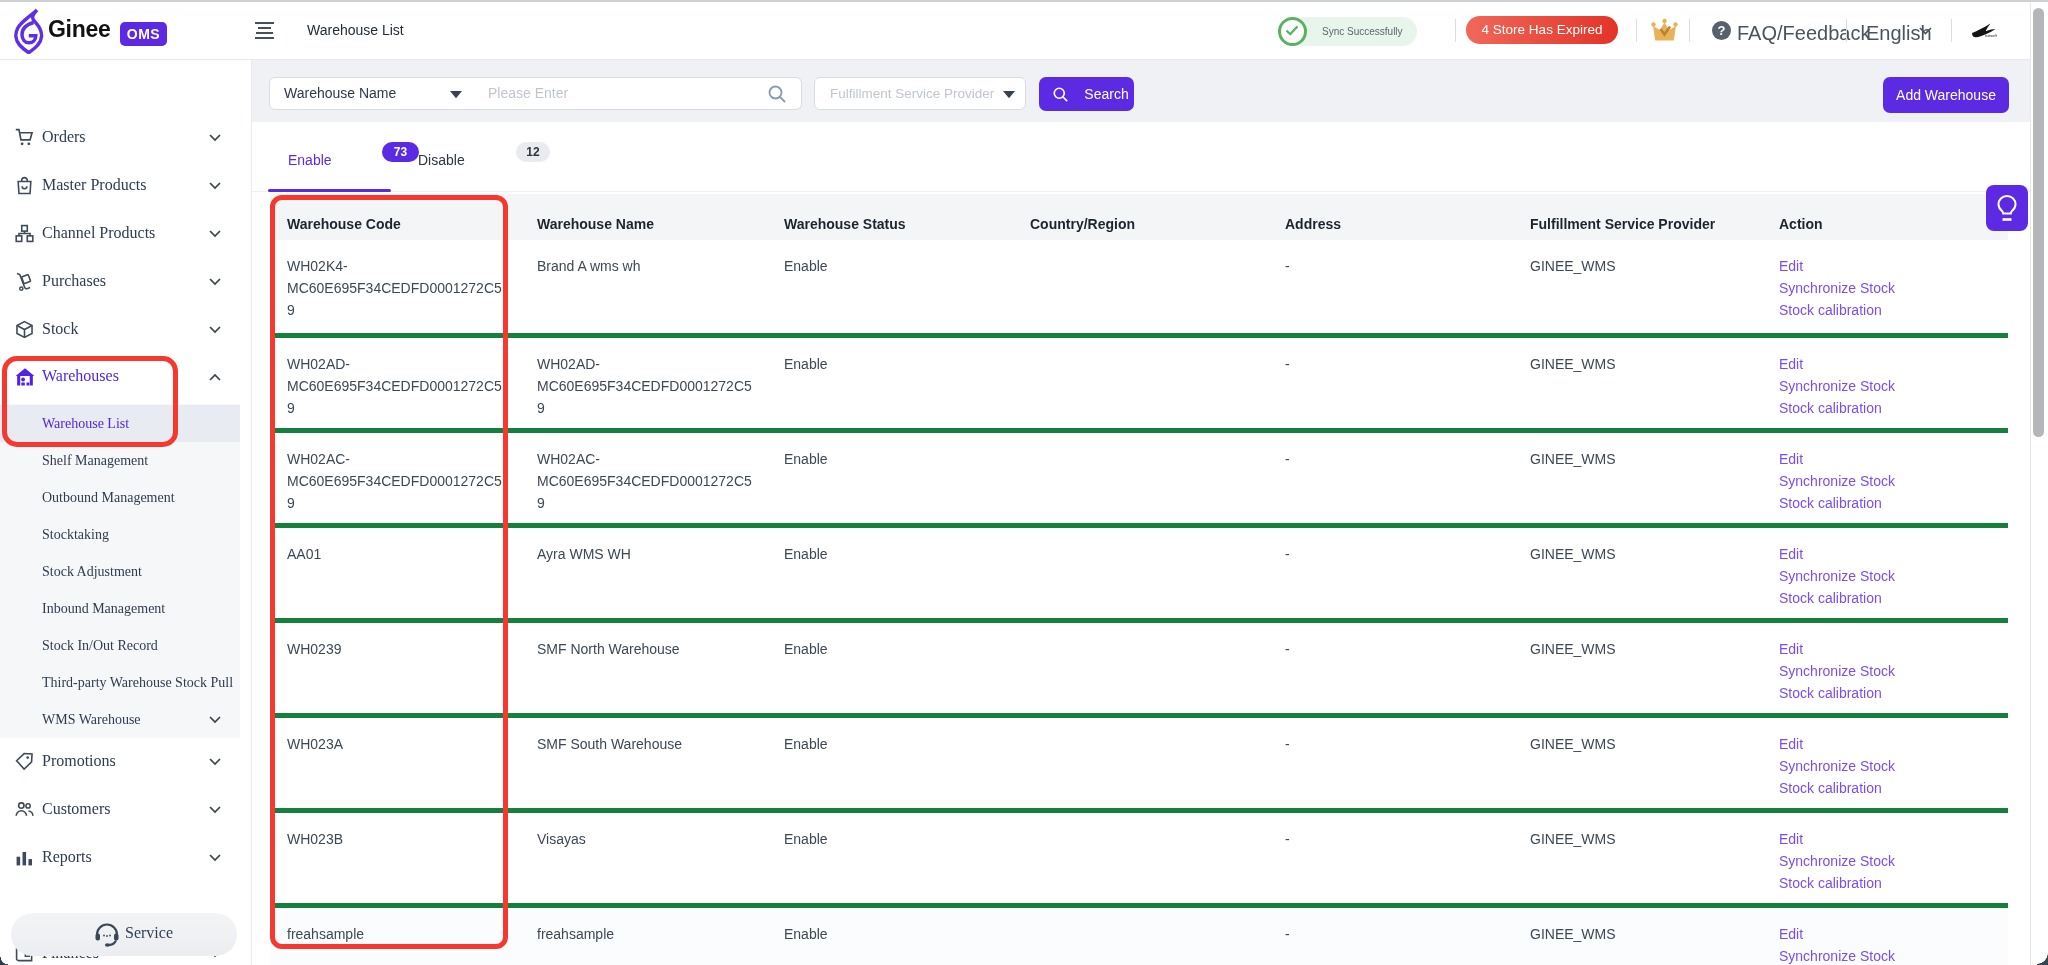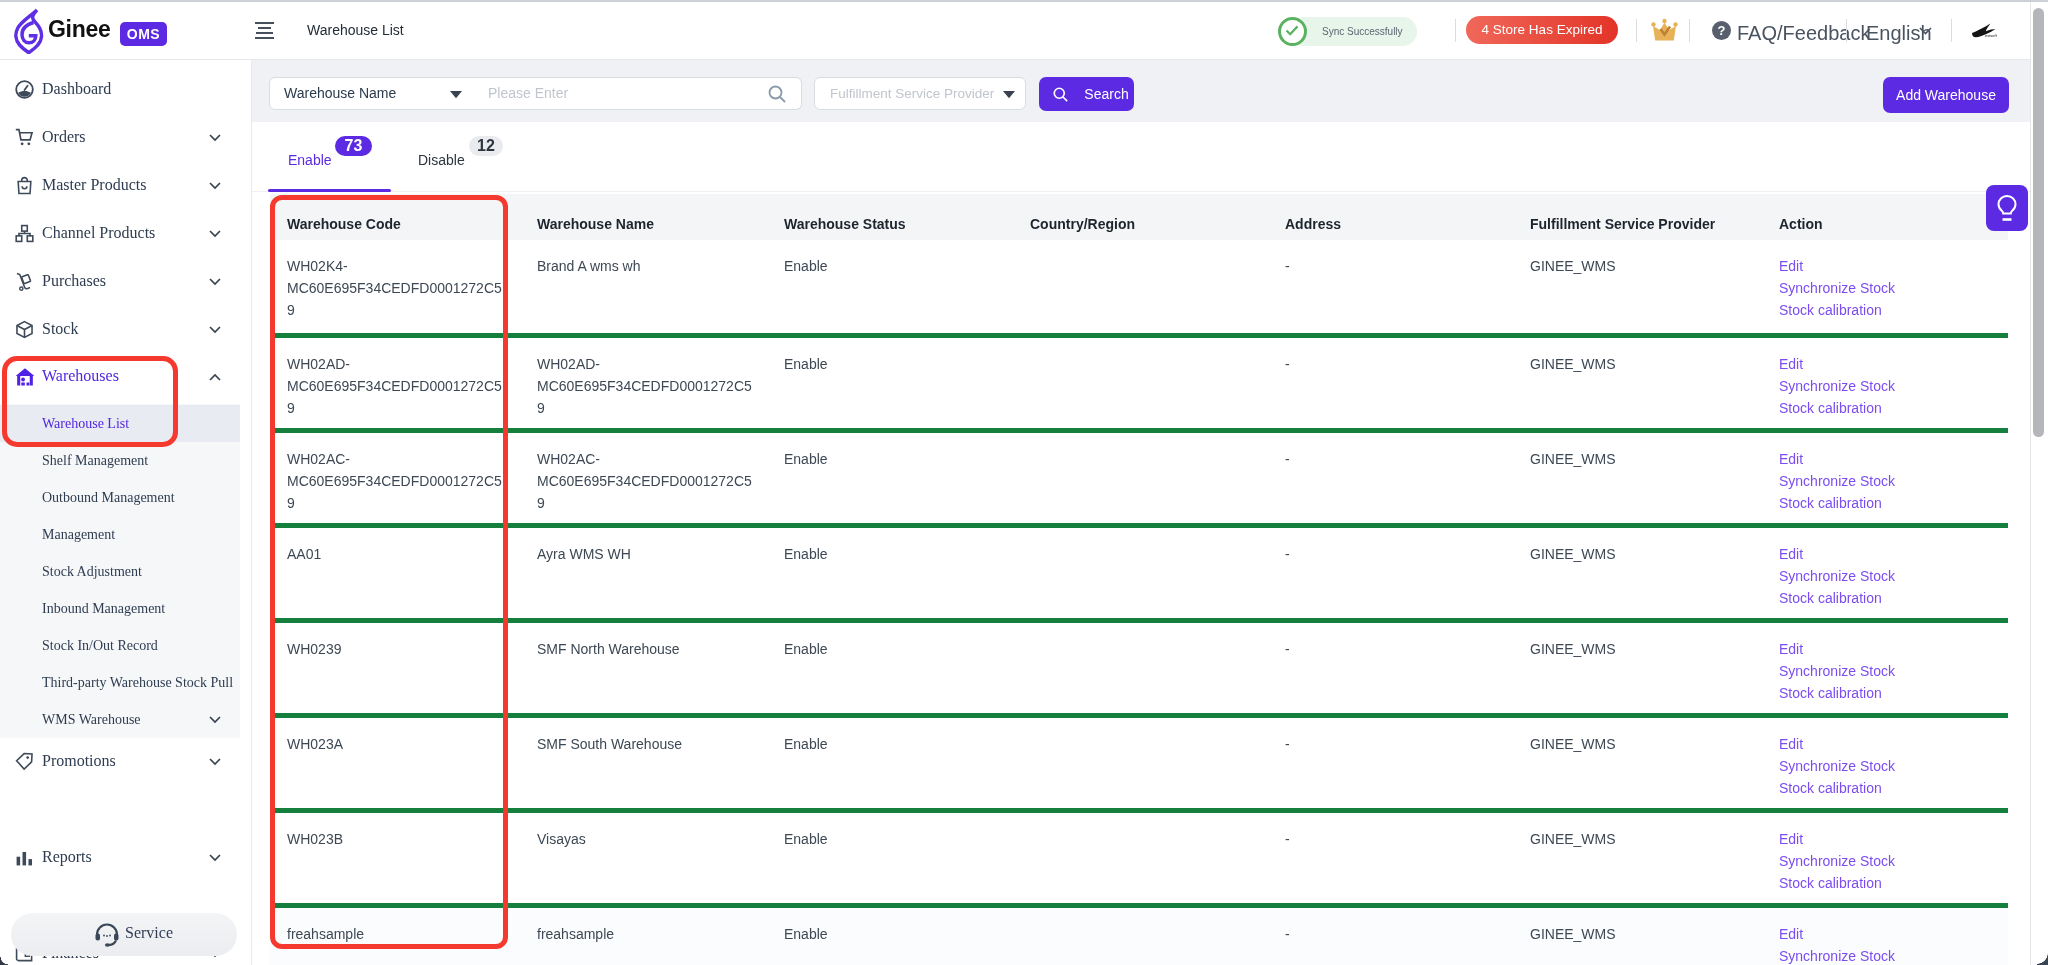--- a/index.html
+++ b/index.html
@@ -27,21 +27,21 @@
   .selrow { position:absolute; left:0; top:345px; width:240px; height:37px; background:#e8ebf1; }
   .service { position:absolute; left:11px; top:913px; width:226px; height:43px; background:linear-gradient(180deg,#f3f4f6,#ecedf0); border-radius:22px; z-index:20; }
   .service .txt { position:absolute; left:114px; top:11px; font-family:"Liberation Serif", serif; font-size:16px; color:#303e55; }
   
   .filterstrip { position:absolute; left:252px; top:60px; width:1778px; height:62px; background:#f0f1f4; }
   .card { position:absolute; left:252px; top:122px; width:1778px; height:843px; background:#fff; }
   .sel { position:absolute; background:#fff; border:1px solid #d9dce1; height:33px; font-size:14px; color:#2b3a4d; }
   .ph { color:#c0c6cd; }
   .btn { position:absolute; background:#5b2ae2; border-radius:6px; color:#fff; font-size:14px; text-align:center; }
   .tabtxt { position:absolute; top:150px; height:21px; font-size:14px; line-height:21px; }
-  .badge { position:absolute; top:136px; height:20px; border-radius:10px; font-size:16px; font-weight:bold; text-align:center; line-height:20px; }
+  .badge { position:absolute; top:142px; height:20px; border-radius:10px; font-size:12px; font-weight:bold; text-align:center; line-height:20px;margin-left:47px; }
   .tabline { position:absolute; left:268px; top:189px; width:123px; height:3px; background:#5b2ae2; border-radius:2px; z-index:3; }
   .tabborder { position:absolute; left:252px; top:191px; width:1778px; height:1px; background:#eef0f2; }
   
   table.t { position:absolute; left:270px; top:194px; width:1738px; border-collapse:collapse; table-layout:fixed; }
   .t th { height:46px; background:#f4f5f7; font-size:14px; font-weight:bold; color:#1c242e; text-align:left; padding:13px 13px 0 17px; vertical-align:middle; }
   .t td { height:95px; vertical-align:top; padding:15px 13px 0 17px; font-size:14px; line-height:22px; color:#3d4854; overflow-wrap:break-word; }
   .t tr.b td { border-top:5px solid #15803d; }
   .t .act div { color:#7b4cf0; }
   
   .redbox { position:absolute; border:5px solid #f5392e; z-index:25; }
@@ -99,28 +99,20 @@
 <svg class="abs" style="left:1919px;top:27px" width="13" height="8" viewBox="0 0 13 8">
     <path d="M1 1 L6.5 6.5 L12 1" fill="none" stroke="#4a5360" stroke-width="1.6"></path>
   </svg>
 <div class="vsep" style="left:1951px"></div>
 <svg class="abs" style="left:1971px;top:22px" width="32" height="22" viewBox="0 0 32 22">
   <path d="M1 11 C6 9 14 5 19.5 1.5 C17 4.5 15.5 7 14.8 9.2 C18.5 7.8 22 7 24.5 7 C19.5 10.5 10.5 14.8 5 15.3 C2.6 15.5 1 13.8 1 11 Z" fill="#141414"></path>
   <text x="14" y="15" font-size="4" fill="#141414" font-family="Liberation Sans">estseft</text>
 </svg>
 
 <div class="sidebar">
-<div class="mi" style="top:5px">
-  <svg class="ic" width="19" height="19" viewBox="0 0 19 19">
-        <circle cx="9.5" cy="9.5" r="8.3" fill="none" stroke="#3e4a5a" stroke-width="1.8"></circle>
-        <path d="M3.2 12.8 a7 7 0 0 0 12.6 0 C12 10.5 7 10.5 3.2 12.8 Z" fill="#3e4a5a"></path>
-        <line x1="9.5" y1="10" x2="12.6" y2="5.8" stroke="#3e4a5a" stroke-width="1.8" stroke-linecap="round"></line>
-      </svg>
-  <span class="lbl">Dashboard</span>
-</div>
 <div class="mi" style="top:101px">
   <svg class="ic" width="19" height="19" viewBox="0 0 24 24">
         <path d="M4 7 L20 7 L19 22 L5 22 Z" fill="none" stroke="#3e4a5a" stroke-width="2"></path>
         <path d="M8.5 7 L8.5 5.5 a3.5 3.5 0 0 1 7 0 L15.5 7" fill="none" stroke="#3e4a5a" stroke-width="2"></path>
         <path d="M9 13 a3 3 0 0 0 6 0" fill="none" stroke="#3e4a5a" stroke-width="2"></path>
       </svg>
   <span class="lbl">Master Products</span>
   <svg class="chev" width="12" height="8" viewBox="0 0 12 8">
         <path d="M1 1 L6 6 L11 1" fill="none" stroke="#3a4350" stroke-width="1.7"></path>
       </svg>
@@ -181,36 +173,48 @@
   <span class="lbl">Warehouses</span>
   <svg class="chev" width="12" height="8" viewBox="0 0 12 8">
         <path d="M1 7 L6 2 L11 7" fill="none" stroke="#3a4350" stroke-width="1.7"></path>
       </svg>
 </div>
 <div class="sub"></div>
 <div class="selrow"></div>
 <div class="smi" style="top:345px;color:#5226e0;">Warehouse List</div>
 <div class="smi" style="top:382px">Shelf Management</div>
 <div class="smi" style="top:419px">Outbound Management</div>
-<div class="smi" style="top:456px">Management</div>
+<div class="smi" style="top:456px">Stocktaking</div>
 <div class="smi" style="top:493px">Stock Adjustment</div>
 <div class="smi" style="top:530px">Inbound Management</div>
 <div class="smi" style="top:567px">Stock In/Out Record</div>
 <div class="smi" style="top:604px">Third-party Warehouse Stock Pull</div>
 <div class="smi" style="top:641px">WMS Warehouse
   <svg style="position:absolute;left:167px;top:15px" width="12" height="8" viewBox="0 0 12 8">
         <path d="M1 1 L6 6 L11 1" fill="none" stroke="#3a4350" stroke-width="1.7"></path>
       </svg>
 </div>
 <div class="mi" style="top:677px">
   <svg class="ic" width="19" height="19" viewBox="0 0 24 24">
         <path d="M11 2 L21 2 L21 12 L12 21.5 L2 11.5 Z" transform="rotate(3 12 12)" fill="none" stroke="#3e4a5a" stroke-width="2"></path>
         <circle cx="16" cy="7" r="1.7" fill="#3e4a5a"></circle>
       </svg>
   <span class="lbl">Promotions</span>
+  <svg class="chev" width="12" height="8" viewBox="0 0 12 8">
+        <path d="M1 1 L6 6 L11 1" fill="none" stroke="#3a4350" stroke-width="1.7"></path>
+      </svg>
+</div>
+<div class="mi" style="top:725px">
+  <svg class="ic" width="19" height="19" viewBox="0 0 24 24">
+        <circle cx="8" cy="7" r="3.4" fill="none" stroke="#3e4a5a" stroke-width="2"></circle>
+        <circle cx="16.5" cy="7.5" r="2.7" fill="none" stroke="#3e4a5a" stroke-width="1.9"></circle>
+        <path d="M1.5 20 a6.5 6.5 0 0 1 13 0" fill="none" stroke="#3e4a5a" stroke-width="2"></path>
+        <path d="M17 14 a5.5 5.5 0 0 1 5.5 6" fill="none" stroke="#3e4a5a" stroke-width="1.9"></path>
+      </svg>
+  <span class="lbl">Customers</span>
   <svg class="chev" width="12" height="8" viewBox="0 0 12 8">
         <path d="M1 1 L6 6 L11 1" fill="none" stroke="#3a4350" stroke-width="1.7"></path>
       </svg>
 </div>
 <div class="mi" style="top:773px">
   <svg class="ic" width="19" height="19" viewBox="0 0 24 24">
         <rect x="2" y="11" width="4.5" height="11" fill="#3e4a5a"></rect>
         <rect x="9.5" y="5" width="4.5" height="17" fill="#3e4a5a"></rect>
         <rect x="17" y="14" width="4.5" height="8" fill="#3e4a5a"></rect>
       </svg>

